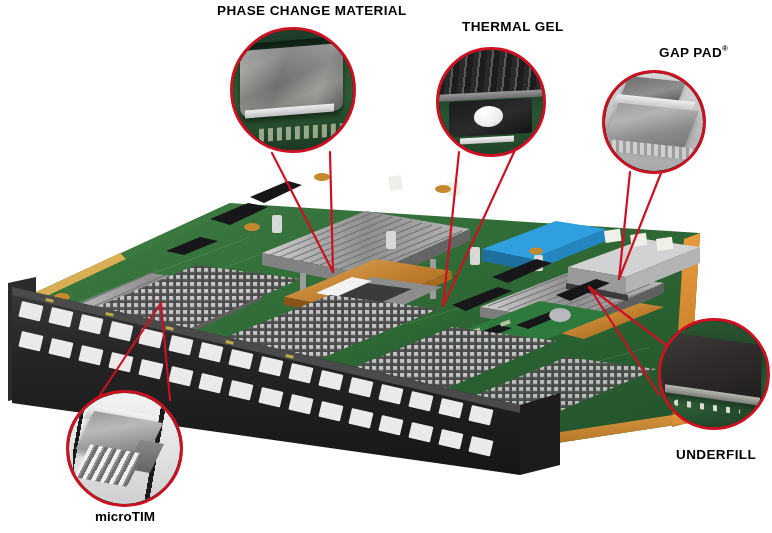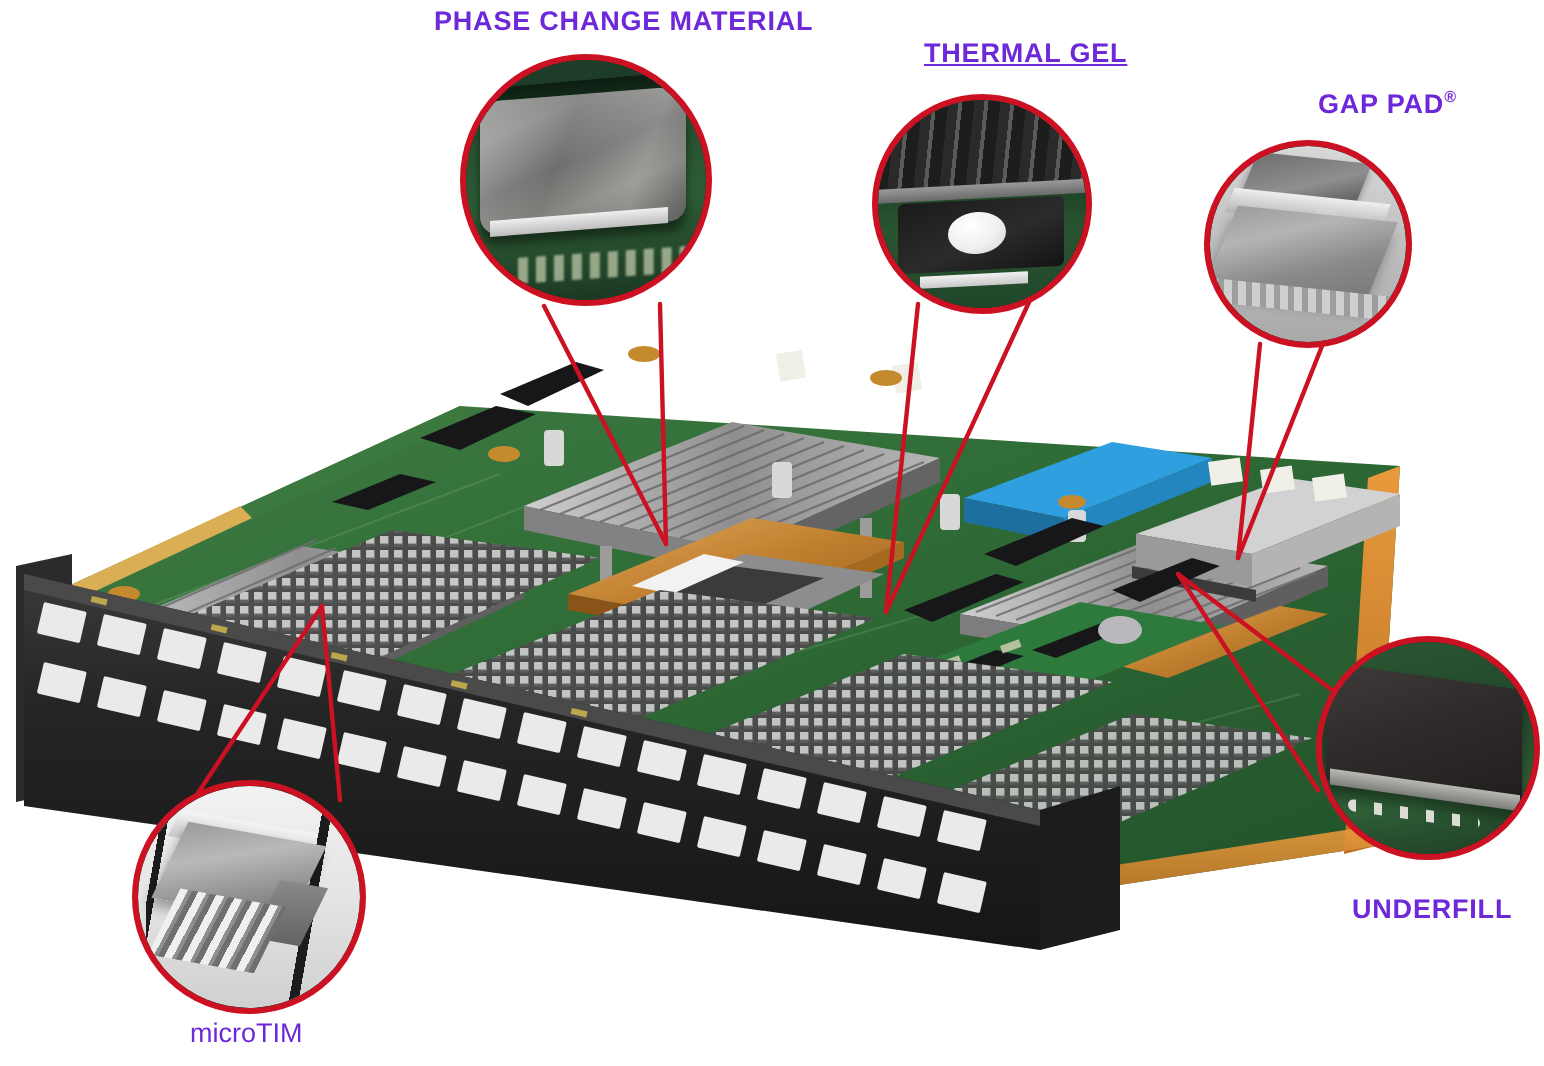--- a/index.html
+++ b/index.html
@@ -8,29 +8,29 @@
     background:#ffffff;
     font-family:"Liberation Sans", sans-serif;
     overflow:hidden;
     position:relative;
   }
   #stage{position:absolute;inset:0;width:772px;height:533px;}
 
   
   .label{
     position:absolute;
-    color:#6d28d9;
+    color:#000000;
     font-weight:bold;
     letter-spacing:.4px;
     white-space:nowrap;
     font-size:13.5px;
     padding-left:12px;
   }
   .label .reg{font-size:8px;vertical-align:super;font-weight:bold;}
-  .label.soft{font-weight:normal;letter-spacing:0;}
+  .label.soft{font-weight:bold;letter-spacing:0;}
 
   
   .callout{
     position:absolute;
     border-radius:50%;
     border:3px solid #cc1122;
     overflow:hidden;
     box-sizing:border-box;
     background:#20321f;
   }
@@ -468,21 +468,21 @@
       <div class="mt-body"></div>
         <div class="mt-side"></div>
         <div class="mt-fins"></div>
     </div>
   </div>
 
   <div class="label" style="left:205px;top:3px;">
     <span>PHASE CHANGE MATERIAL</span>
   </div>
 
-  <div class="label" style="left:450px;top:19px;text-decoration:underline;">
+  <div class="label" style="left:450px;top:19px;">
     <span>THERMAL GEL</span>
   </div>
 
   <div class="label" style="left:647px;top:44px;">
     <span>GAP PAD</span><span class="reg">®</span>
   </div>
 
   <div class="label" style="left:664px;top:447px;">
     <span>UNDERFILL</span>
   </div>

